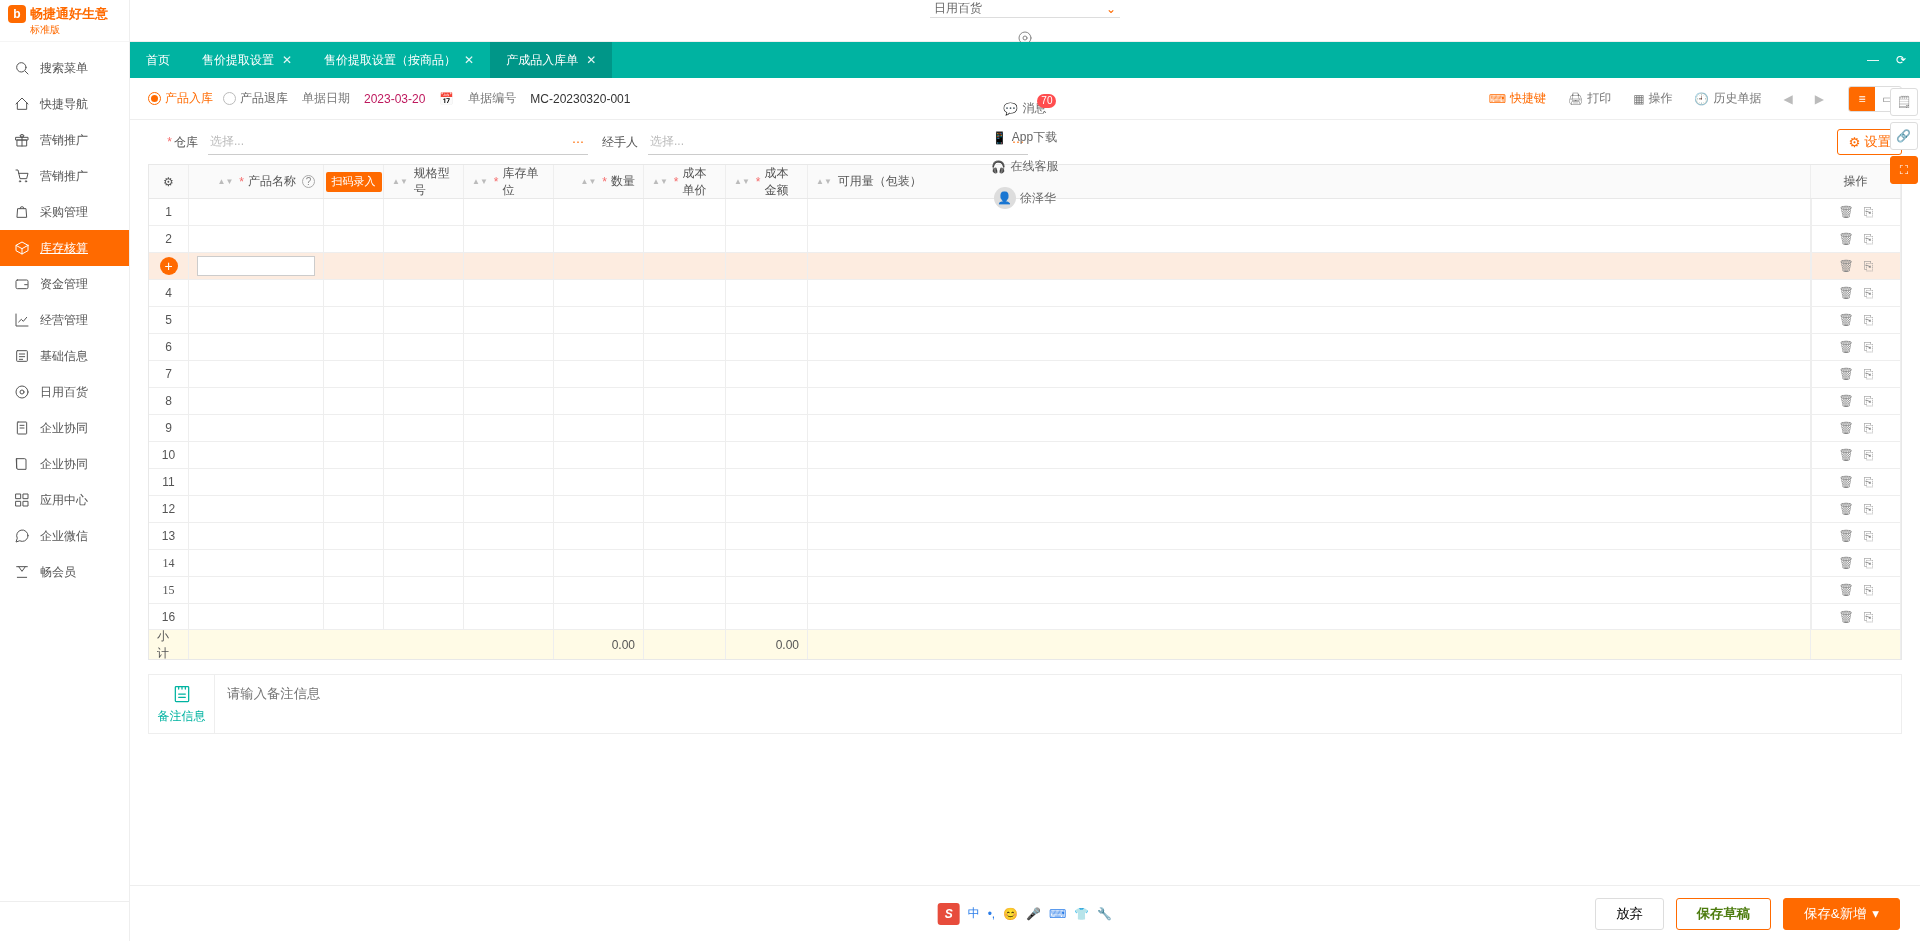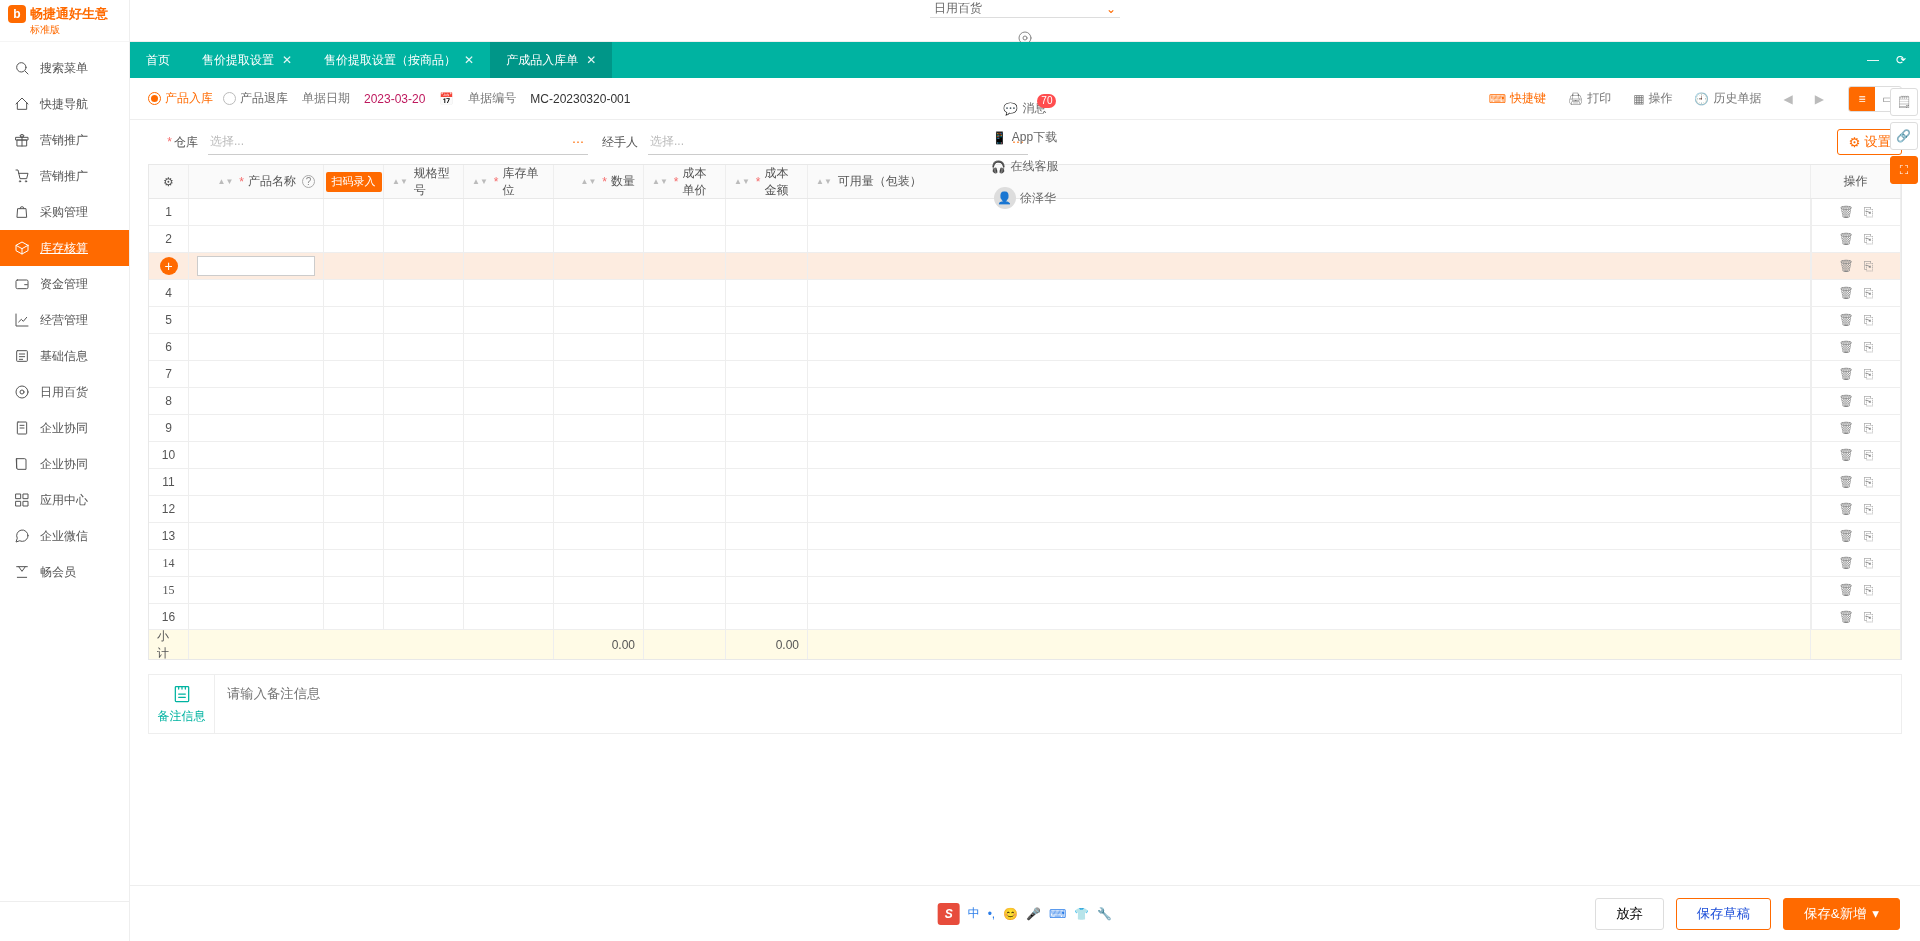--- a/index.html
+++ b/index.html
@@ -110,21 +110,21 @@
 
 
 .remarks { margin: 14px 18px 0; display:flex; border:1px solid #eee; height:60px;}
 .remarks-label { width:66px; display:flex; flex-direction:column; align-items:center; justify-content:center; gap:4px; border-right:1px solid #eee; color:#00b3a1;}
 .remarks-label svg { width:20px; height:20px; stroke:#00b3a1; fill:none; stroke-width:1.5;}
 .remarks-input { flex:1; border:none; padding:10px 12px; color:#15803d; resize:none; font-family:inherit;}
 
 
 .footer { position:absolute; bottom:0; left:0; right:0; height:56px; display:flex; align-items:center; justify-content:flex-end; gap:12px; padding: 0 20px; border-top:1px solid #eee; background:#fff;}
 .btn { height:32px; padding:0 20px; border-radius:3px; cursor:pointer; border:1px solid #ddd; background:#fff;}
-.btn.outline-orange { border-color:#ff6a00; color:#1d4ed8;}
+.btn.outline-orange { border-color:#ff6a00; color:#4d7c0f;font-weight:bold;}
 .btn.primary { background:#ff6a00; border-color:#ff6a00; color:#fff; display:flex; align-items:center; gap:6px;}
 .ime-bar { position:absolute; left:50%; transform:translateX(-50%); display:flex; align-items:center; gap:8px; color:#2b7de9;}
 .ime-bar .s-ico { width:22px; height:22px; background:#e74c3c; color:#fff; display:flex; align-items:center; justify-content:center; border-radius:3px; font-weight:bold; font-style:italic;}
 
 
 .right-rail { position:absolute; right:0; top:78px; width:32px; display:flex; flex-direction:column; gap:6px; align-items:center; padding-top:10px;}
 .rail-btn { width:28px; height:28px; border:1px solid #ddd; border-radius:3px; display:flex; align-items:center; justify-content:center; color:#888; cursor:pointer; background:#fff;}
 .rail-btn.active { background:#ff6a00; border-color:#ff6a00; color:#fff;}
 
 svg { stroke-linecap:round; stroke-linejoin:round;}

